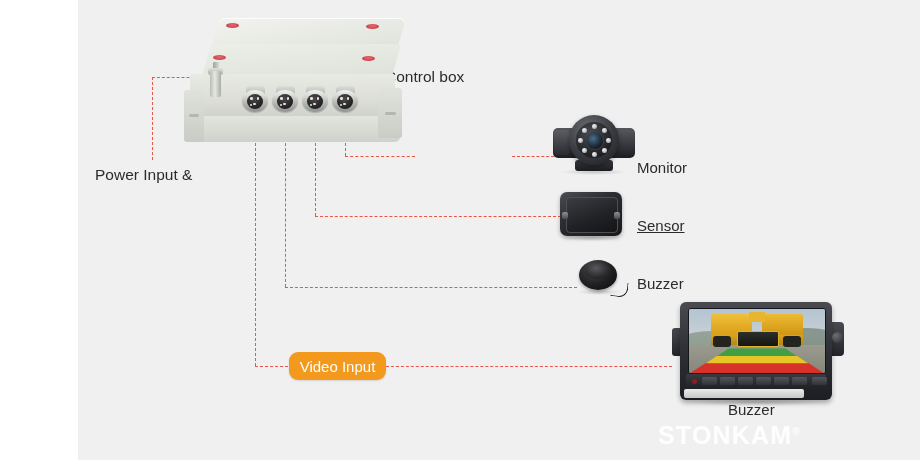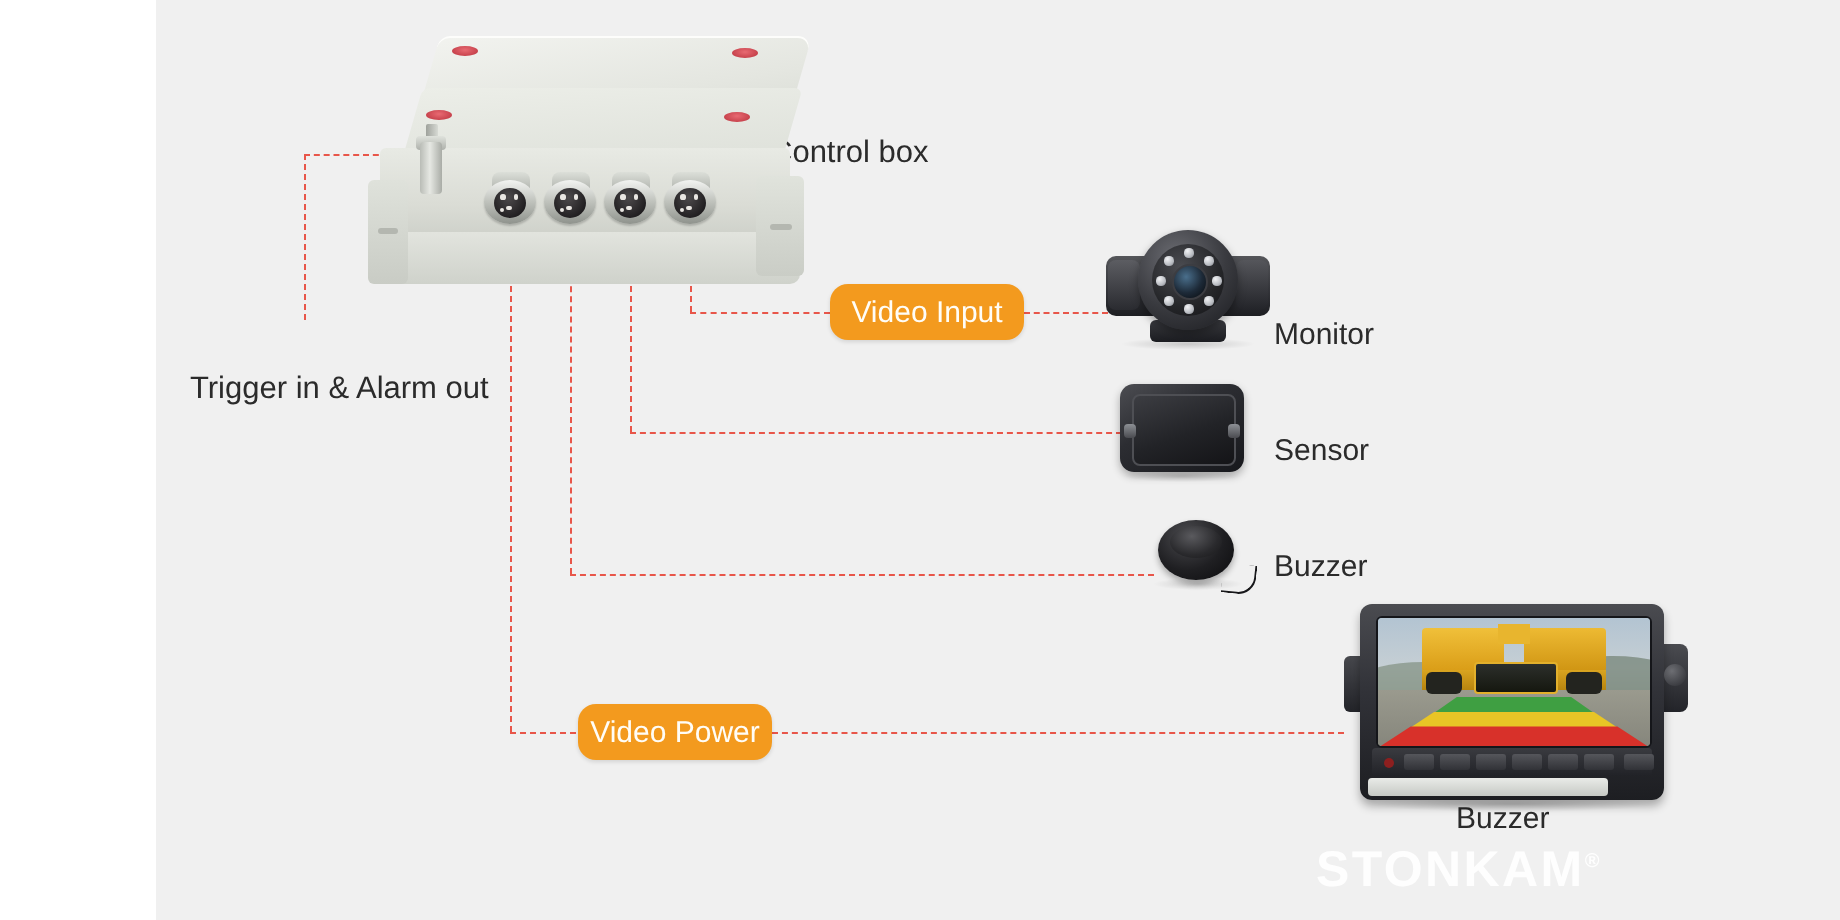--- a/index.html
+++ b/index.html
@@ -328,24 +328,23 @@
     </div>
   </div>
 
   <div class="lbl lbl-port" style="left:238px;top:116px;">A monitor</div>
   <div class="lbl lbl-port" style="left:270px;top:116px;">B buzzer</div>
   <div class="lbl lbl-port" style="left:300px;top:116px;">C sensor</div>
   <div class="lbl lbl-port" style="left:330px;top:116px;">D camera</div>
 
   <div class="lbl lbl-big" style="left:385px;top:67px;">Control box</div>
 
-  <div class="lbl lbl-big" style="left:95px;top:185px;">Trigger in &amp; Alarm out</div>
-
-  <div class="pill" style="left:415px;top:142px;width:97px;height:28px;">Video Input</div>
-  <div class="pill" style="left:289px;top:352px;width:97px;height:28px;">Video Power</div>
+  <div class="lbl lbl-big" style="left:95px;top:165px;">Power Input &amp;</div>
+
+  <div class="pill" style="left:289px;top:352px;width:97px;height:28px;">Video Input</div>
 
   <div class="camera">
     <div class="cam-shadow"></div>
     <div class="cam-brk"></div>
     <div class="cam-wingL"></div>
     <div class="cam-wingR"></div>
     <div class="cam-base"></div>
     <div class="cam-body"></div>
     <div class="cam-ring"></div>
     <div class="led" style="left:39px;top:12px;"></div>
@@ -360,21 +359,21 @@
   </div>
   <div class="lbl lbl-dev" style="left:637px;top:158px;">Monitor</div>
 
   <div class="sensor">
     <div class="sn-shadow"></div>
     <div class="sn-body"></div>
     <div class="sn-face"></div>
     <div class="sn-dotL"></div>
     <div class="sn-dotR"></div>
   </div>
-  <div class="lbl lbl-dev" style="left:637px;top:216px;">Sensor</div>
+  <div class="lbl lbl-dev" style="left:637px;top:216px;text-decoration:underline;">Sensor</div>
 
   <div class="buzzer">
     <div class="bz-shadow"></div>
     <div class="bz-body"></div>
     <div class="bz-top"></div>
     <div class="bz-wire"></div>
   </div>
   <div class="lbl lbl-dev" style="left:637px;top:274px;">Buzzer</div>
 
   <div class="monitor">

